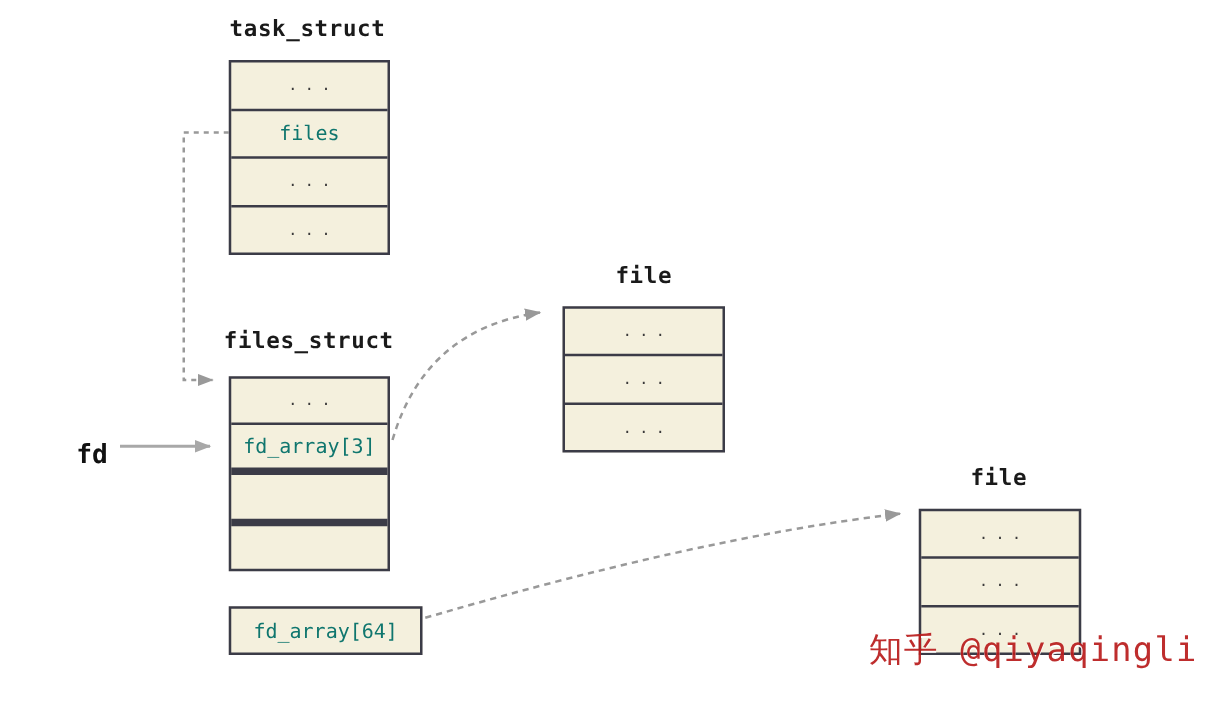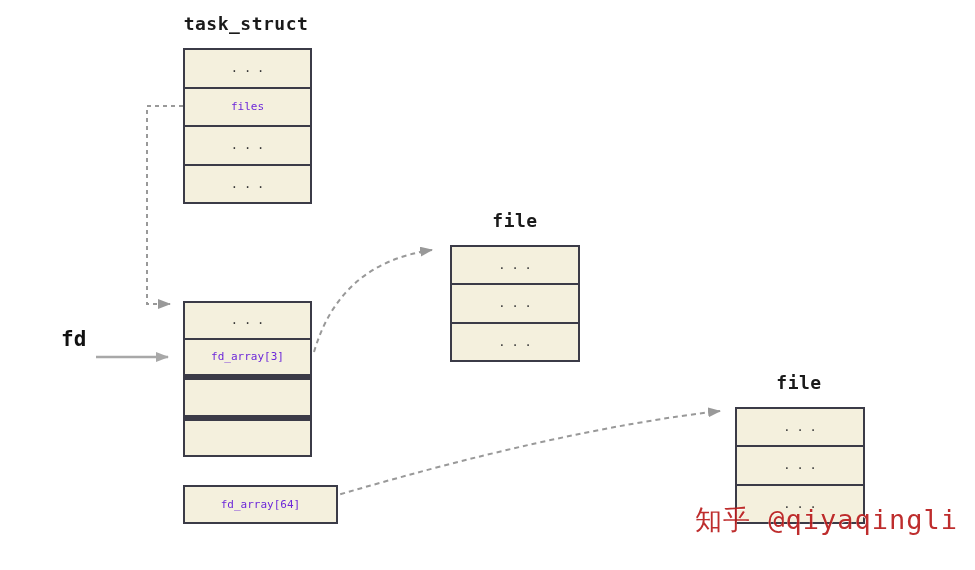--- a/index.html
+++ b/index.html
@@ -29,22 +29,22 @@
     background:#f4f0dd;
     border:2.5px solid #3b3b47;
     display:flex;
     flex-direction:column;
   }
   .row{
     flex:1;
     display:flex;
     align-items:center;
     justify-content:center;
-    font-size:11px;
-    color:#6d28d9;
+    font-size:16px;
+    color:#0f766e;
     box-sizing:border-box;
     white-space:nowrap;
   }
   .row + .row{ border-top:2.5px solid #3b3b47; }
   .row.thick{ border-top:6px solid #3b3b47; }
   .row.dots{
     font-size:12px;
     letter-spacing:6px;
     color:#3a3a3a;
     padding-left:6px; 
@@ -92,28 +92,29 @@
   </svg>
 
   <div class="struct-title" style="left:156px;top:13px;width:180px;">task_struct</div>
   <div class="struct-box" style="left:183px;top:48px;width:129px;height:156px;">
     <div class="row dots">...</div>
     <div class="row">files</div>
     <div class="row dots">...</div>
     <div class="row dots">...</div>
   </div>
 
+  <div class="struct-title" style="left:157px;top:262px;width:180px;">files_struct</div>
   <div class="struct-box" style="left:183px;top:301px;width:129px;height:156px;">
     <div class="row dots">...</div>
     <div class="row">fd_array[3]</div>
     <div class="row thick"></div>
     <div class="row thick"></div>
   </div>
 
-  <div class="fd-label" style="left:61px;top:327px;">fd</div>
+  <div class="fd-label" style="left:61px;top:351px;">fd</div>
 
   <div class="struct-title" style="left:455px;top:210px;width:120px;">file</div>
   <div class="struct-box" style="left:450px;top:245px;width:130px;height:117px;">
     <div class="row dots">...</div>
     <div class="row dots">...</div>
     <div class="row dots">...</div>
   </div>
 
   <div class="struct-title" style="left:739px;top:372px;width:120px;">file</div>
   <div class="struct-box" style="left:735px;top:407px;width:130px;height:117px;">

